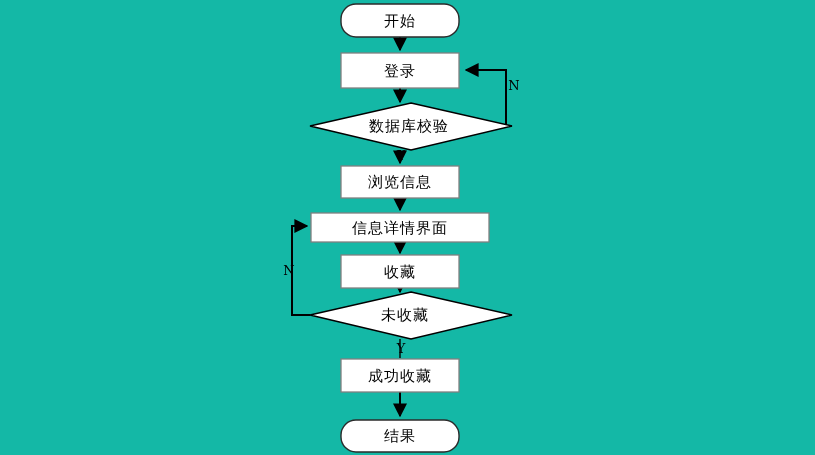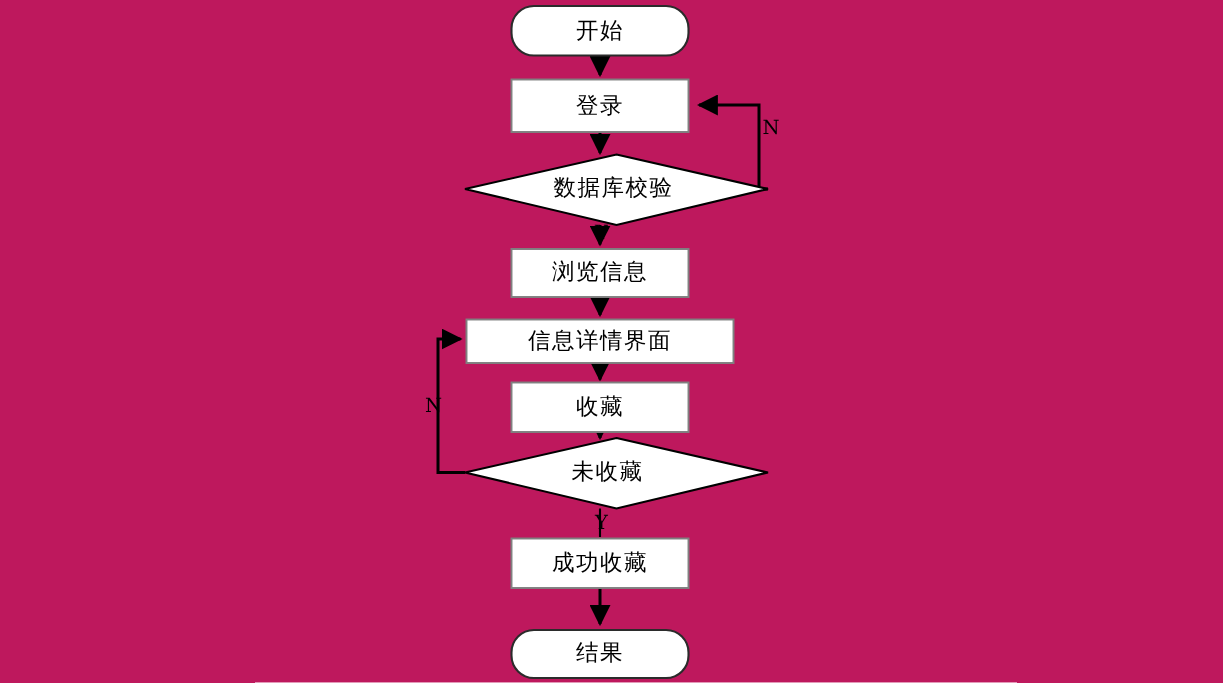--- a/index.html
+++ b/index.html
@@ -7,21 +7,21 @@
     padding: 0;
     background: #ffffff;
   }
   body {
     font-family: "Liberation Sans", sans-serif;
   }
   #canvas {
     position: relative;
     width: 815px;
     height: 455px;
-    background: #be185d;
+    background: #14b8a6;
     overflow: hidden;
   }
   #flow-svg {
     position: absolute;
     left: 0;
     top: 0;
     width: 815px;
     height: 455px;
   }
   .node-text {

